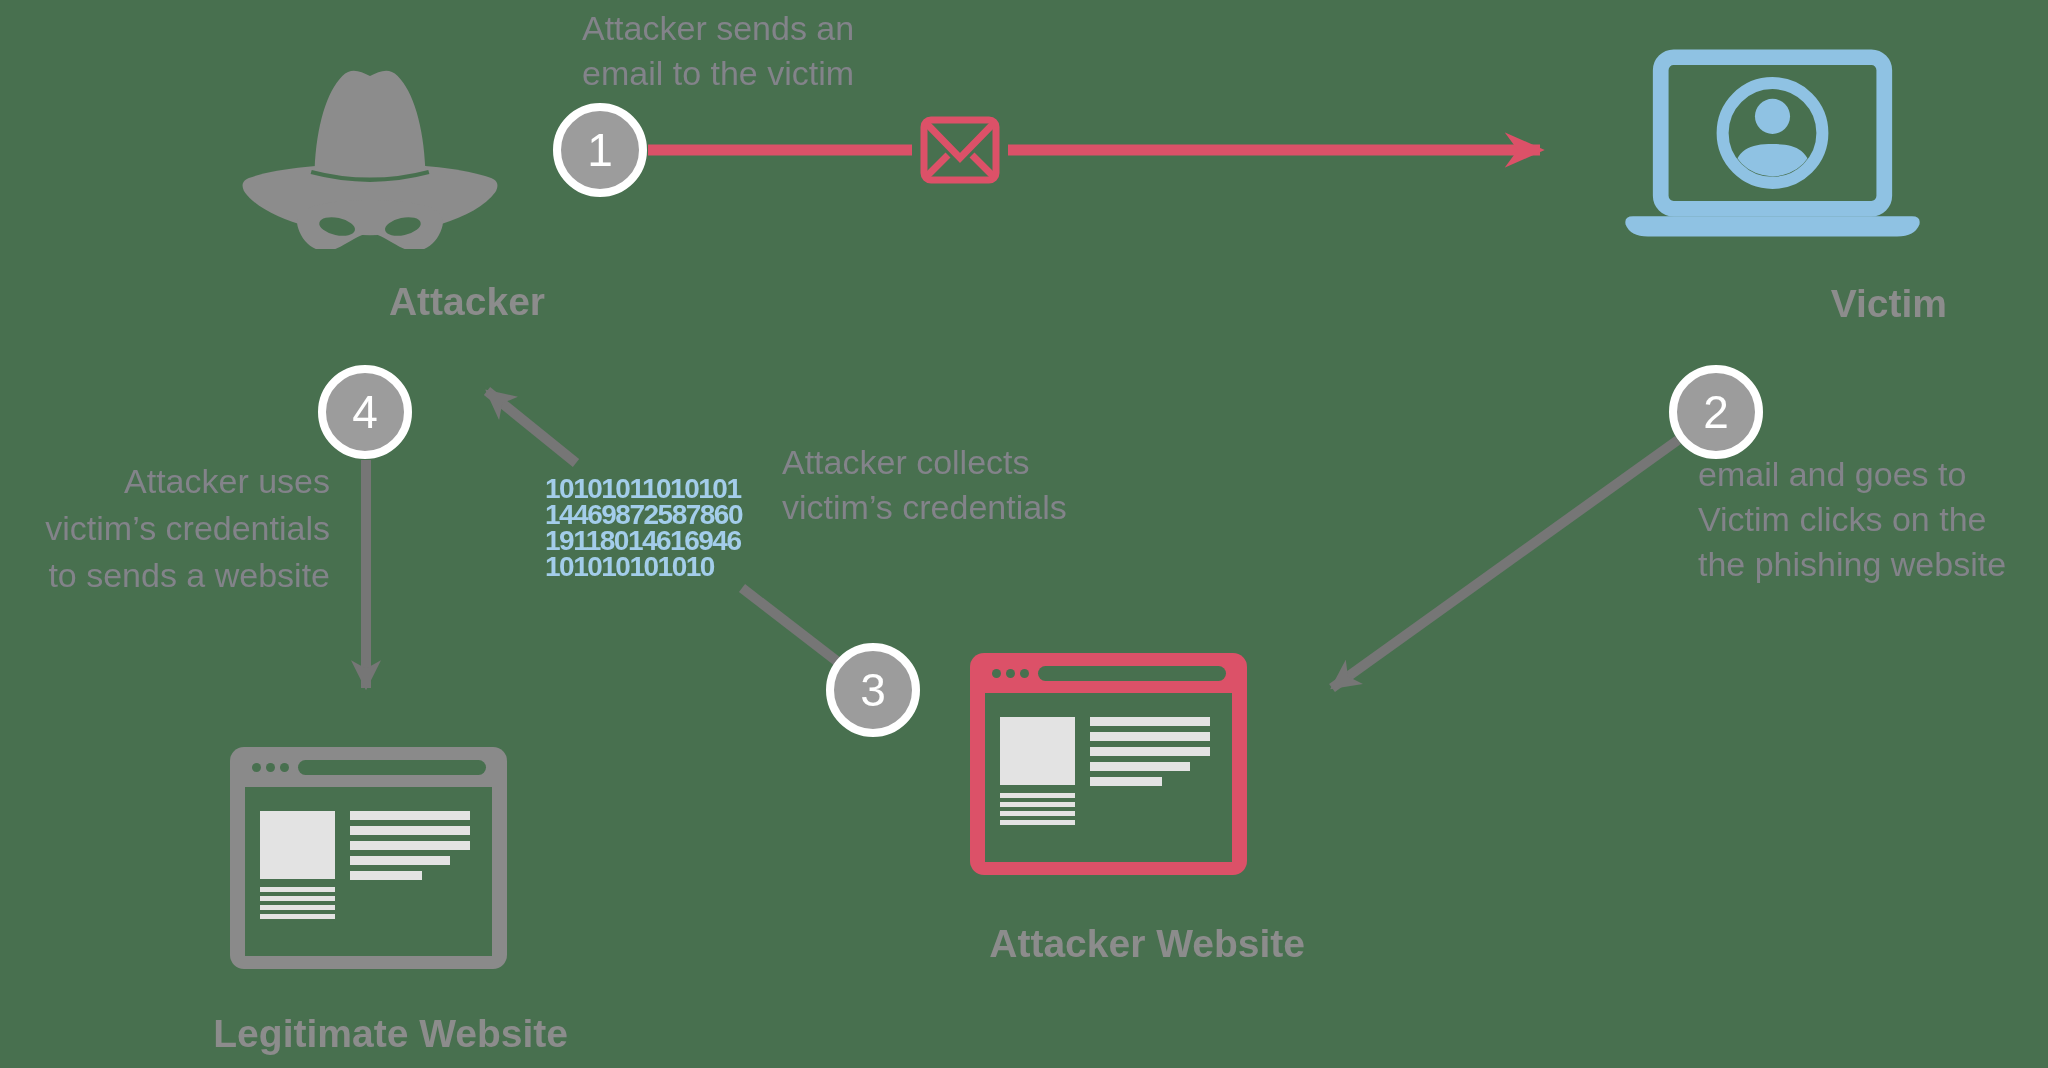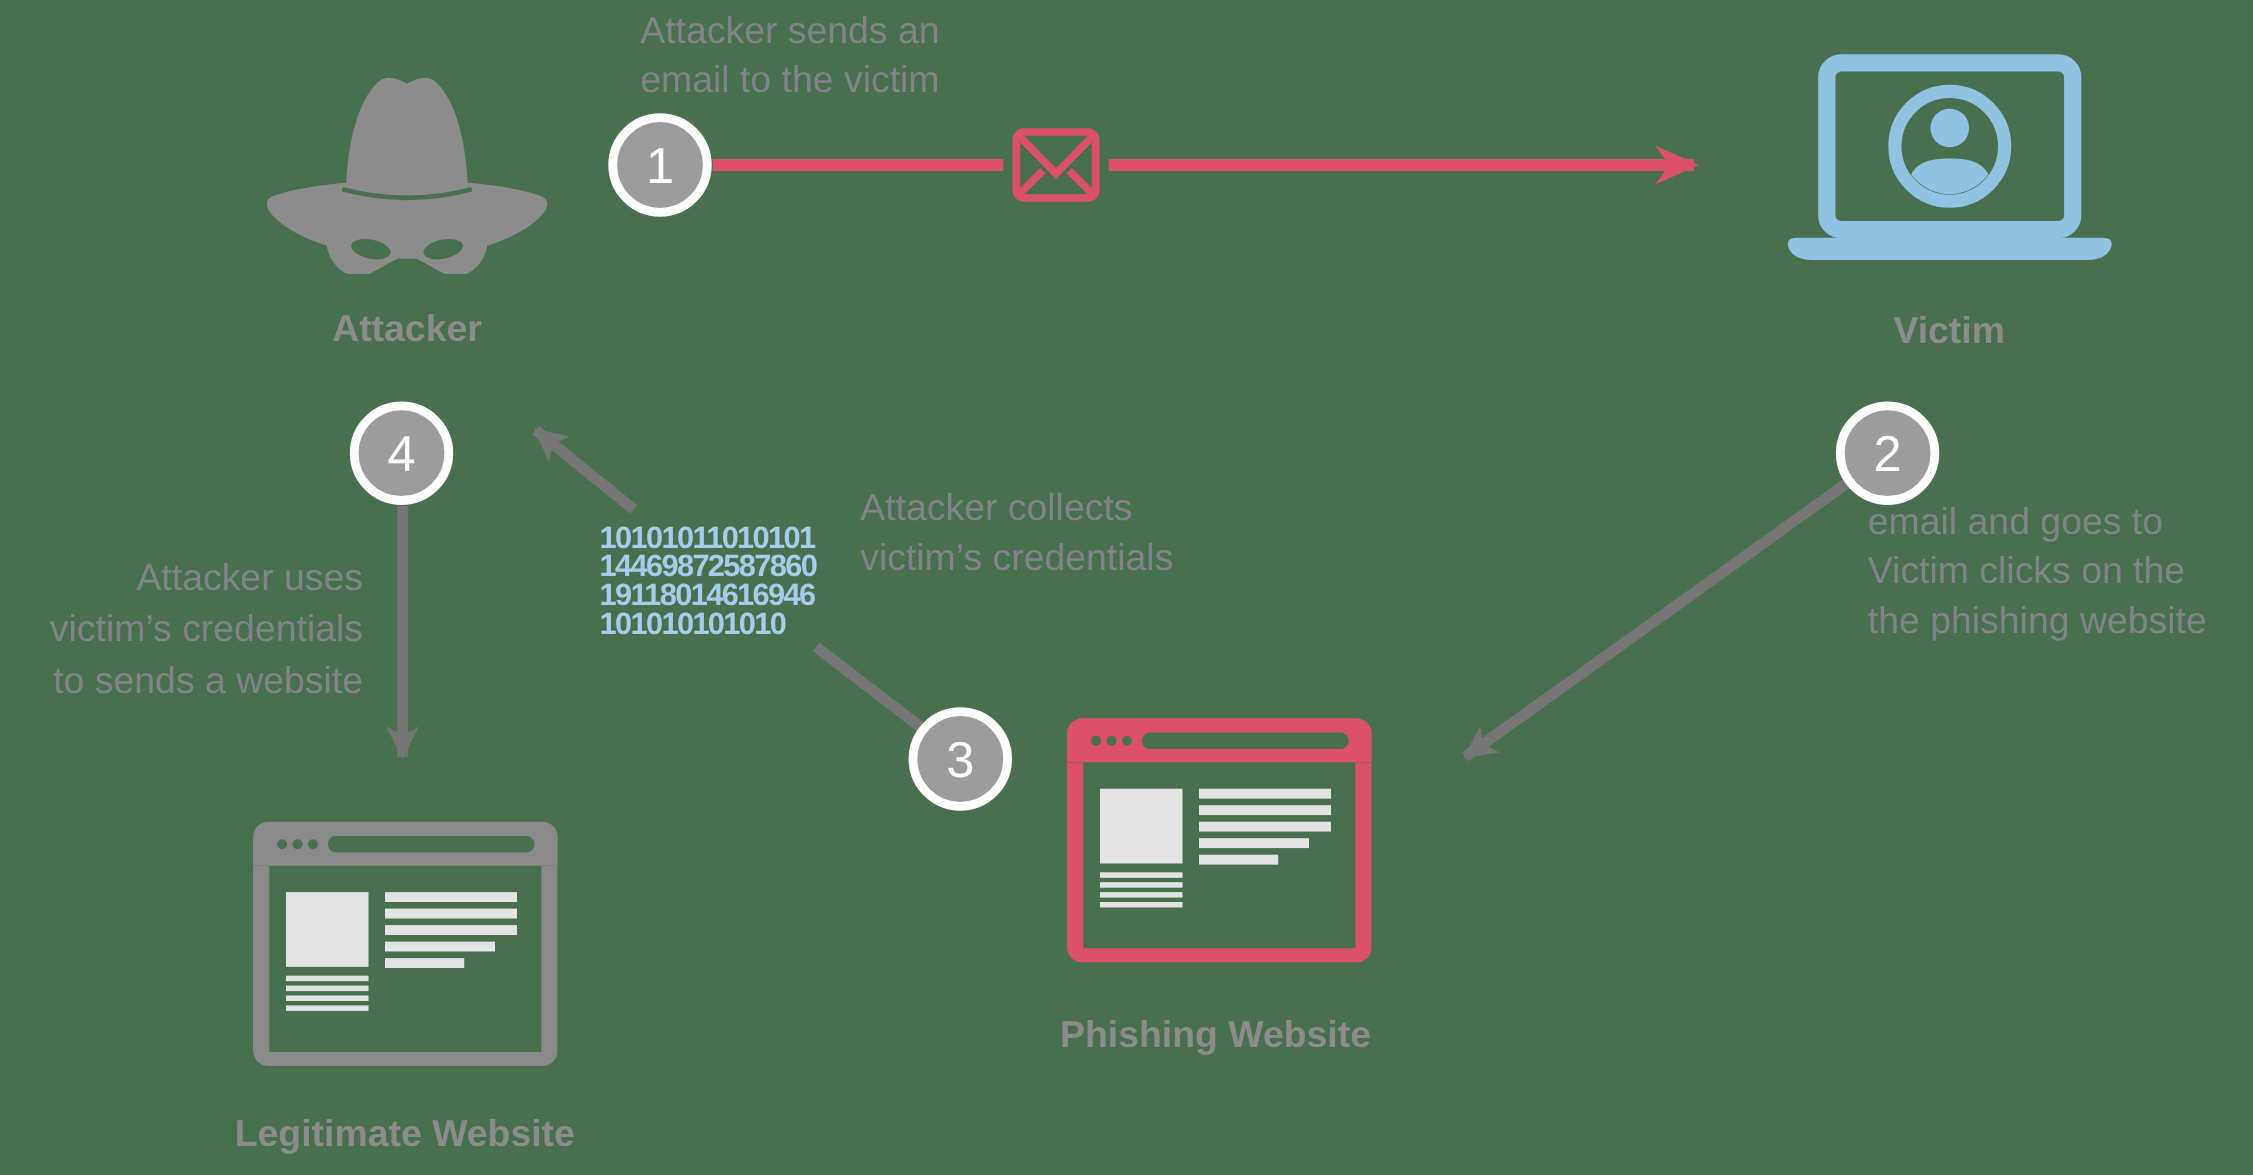--- a/index.html
+++ b/index.html
@@ -3,21 +3,21 @@
 <meta charset="utf-8">
 <style>
   html,body{margin:0;padding:0;background:#48704f;}
   #canvas{
     position:relative;width:2048px;height:1068px;overflow:hidden;
     background:#48704f;font-family:"Liberation Sans",sans-serif;
   }
   .abs{position:absolute;}
   
   .step-text{color:#83838a;font-size:34px;line-height:45px;font-weight:400;}
-  .node-label{color:#8c8c8c;font-size:34px;font-weight:700;text-align:center;}
+  .node-label{color:#8c8c8c;font-size:39px;font-weight:700;text-align:right;}
   .binary{color:#a3cdea;font-size:28px;font-weight:700;line-height:26px;
           letter-spacing:-1.5px;text-align:left;}
   
   .num-circle{
     width:78px;height:78px;border-radius:50%;background:#9c9c9c;
     border:8px solid #ffffff;display:flex;align-items:center;justify-content:center;
     color:#ffffff;font-size:46px;font-weight:400;z-index:5;
   }
   
   .browser{width:277px;height:222px;z-index:2;}
@@ -133,21 +133,21 @@
     <div>Attacker collects</div>
     <div>victim’s credentials</div>
   </div>
   <div class="abs num-circle" style="left:826px;top:643px;">
     <span>3</span>
   </div>
 
   <div class="abs num-circle" style="left:318px;top:365px;">
     <span>4</span>
   </div>
-  <div class="abs step-text" style="left:8px;top:458px;width:322px;text-align:right;line-height:47px;margin-top:44px;">
+  <div class="abs step-text" style="left:8px;top:458px;width:322px;text-align:right;line-height:47px;">
     <div>Attacker uses</div>
     <div>victim’s credentials</div>
     <div>to sends a website</div>
   </div>
 
   <div class="abs browser red" style="left:970px;top:653px;">
     <div class="bar">
       <span class="dot" style="left:22px;"></span>
       <span class="dot" style="left:36px;"></span>
       <span class="dot" style="left:50px;"></span>
@@ -160,21 +160,21 @@
       <div class="blk" style="left:105px;top:39px;width:120px;height:9px;"></div>
       <div class="blk" style="left:105px;top:54px;width:120px;height:9px;"></div>
       <div class="blk" style="left:105px;top:69px;width:100px;height:9px;"></div>
       <div class="blk" style="left:105px;top:84px;width:72px;height:9px;"></div>
       <div class="blk" style="left:15px;top:100px;width:75px;height:5px;"></div>
       <div class="blk" style="left:15px;top:109px;width:75px;height:5px;"></div>
       <div class="blk" style="left:15px;top:118px;width:75px;height:5px;"></div>
       <div class="blk" style="left:15px;top:127px;width:75px;height:5px;"></div>
     </div>
   </div>
-  <div class="abs node-label" style="left:905px;top:922px;width:400px;">Phishing Website</div>
+  <div class="abs node-label" style="left:905px;top:922px;width:400px;">Attacker Website</div>
 
   <div class="abs browser gray" style="left:230px;top:747px;">
     <div class="bar">
       <span class="dot" style="left:22px;"></span>
       <span class="dot" style="left:36px;"></span>
       <span class="dot" style="left:50px;"></span>
       <span class="addr"></span>
     </div>
     <div class="frame"></div>
     <div class="content">

